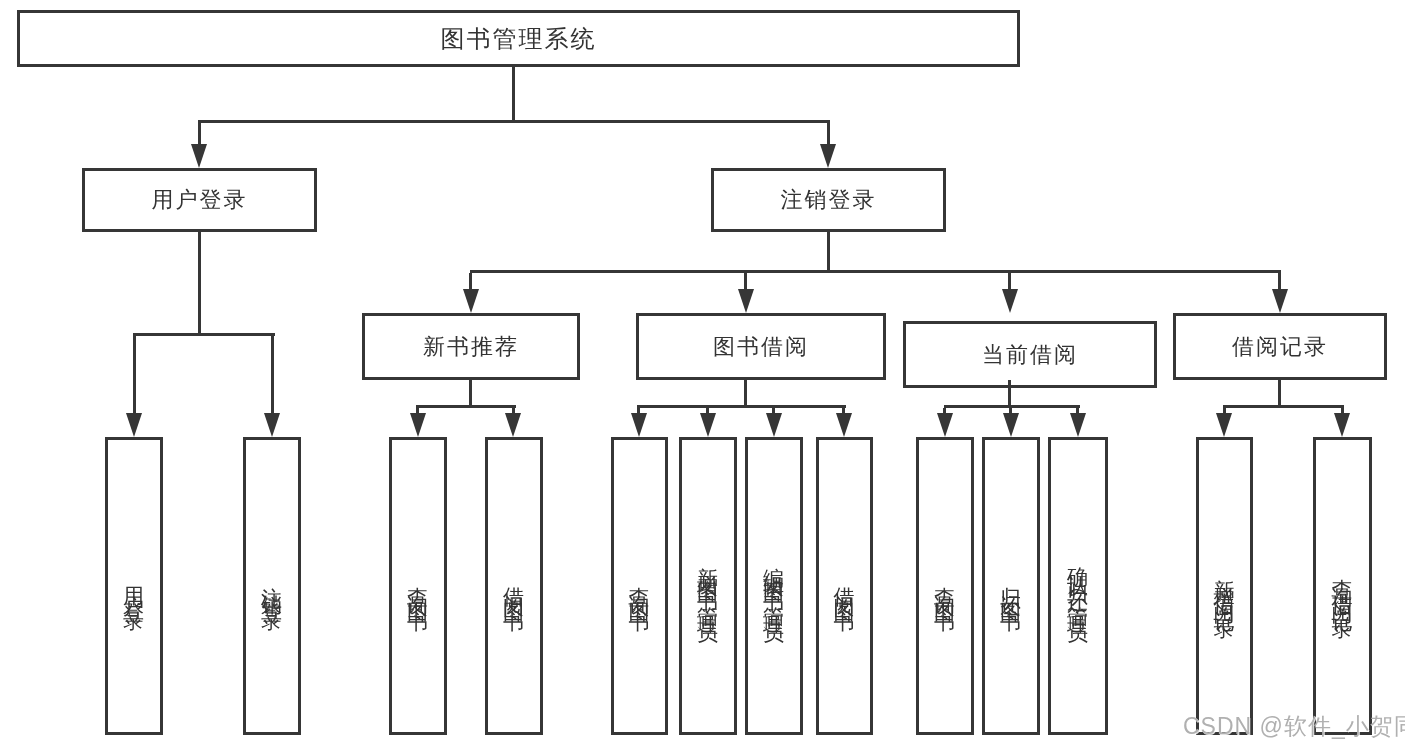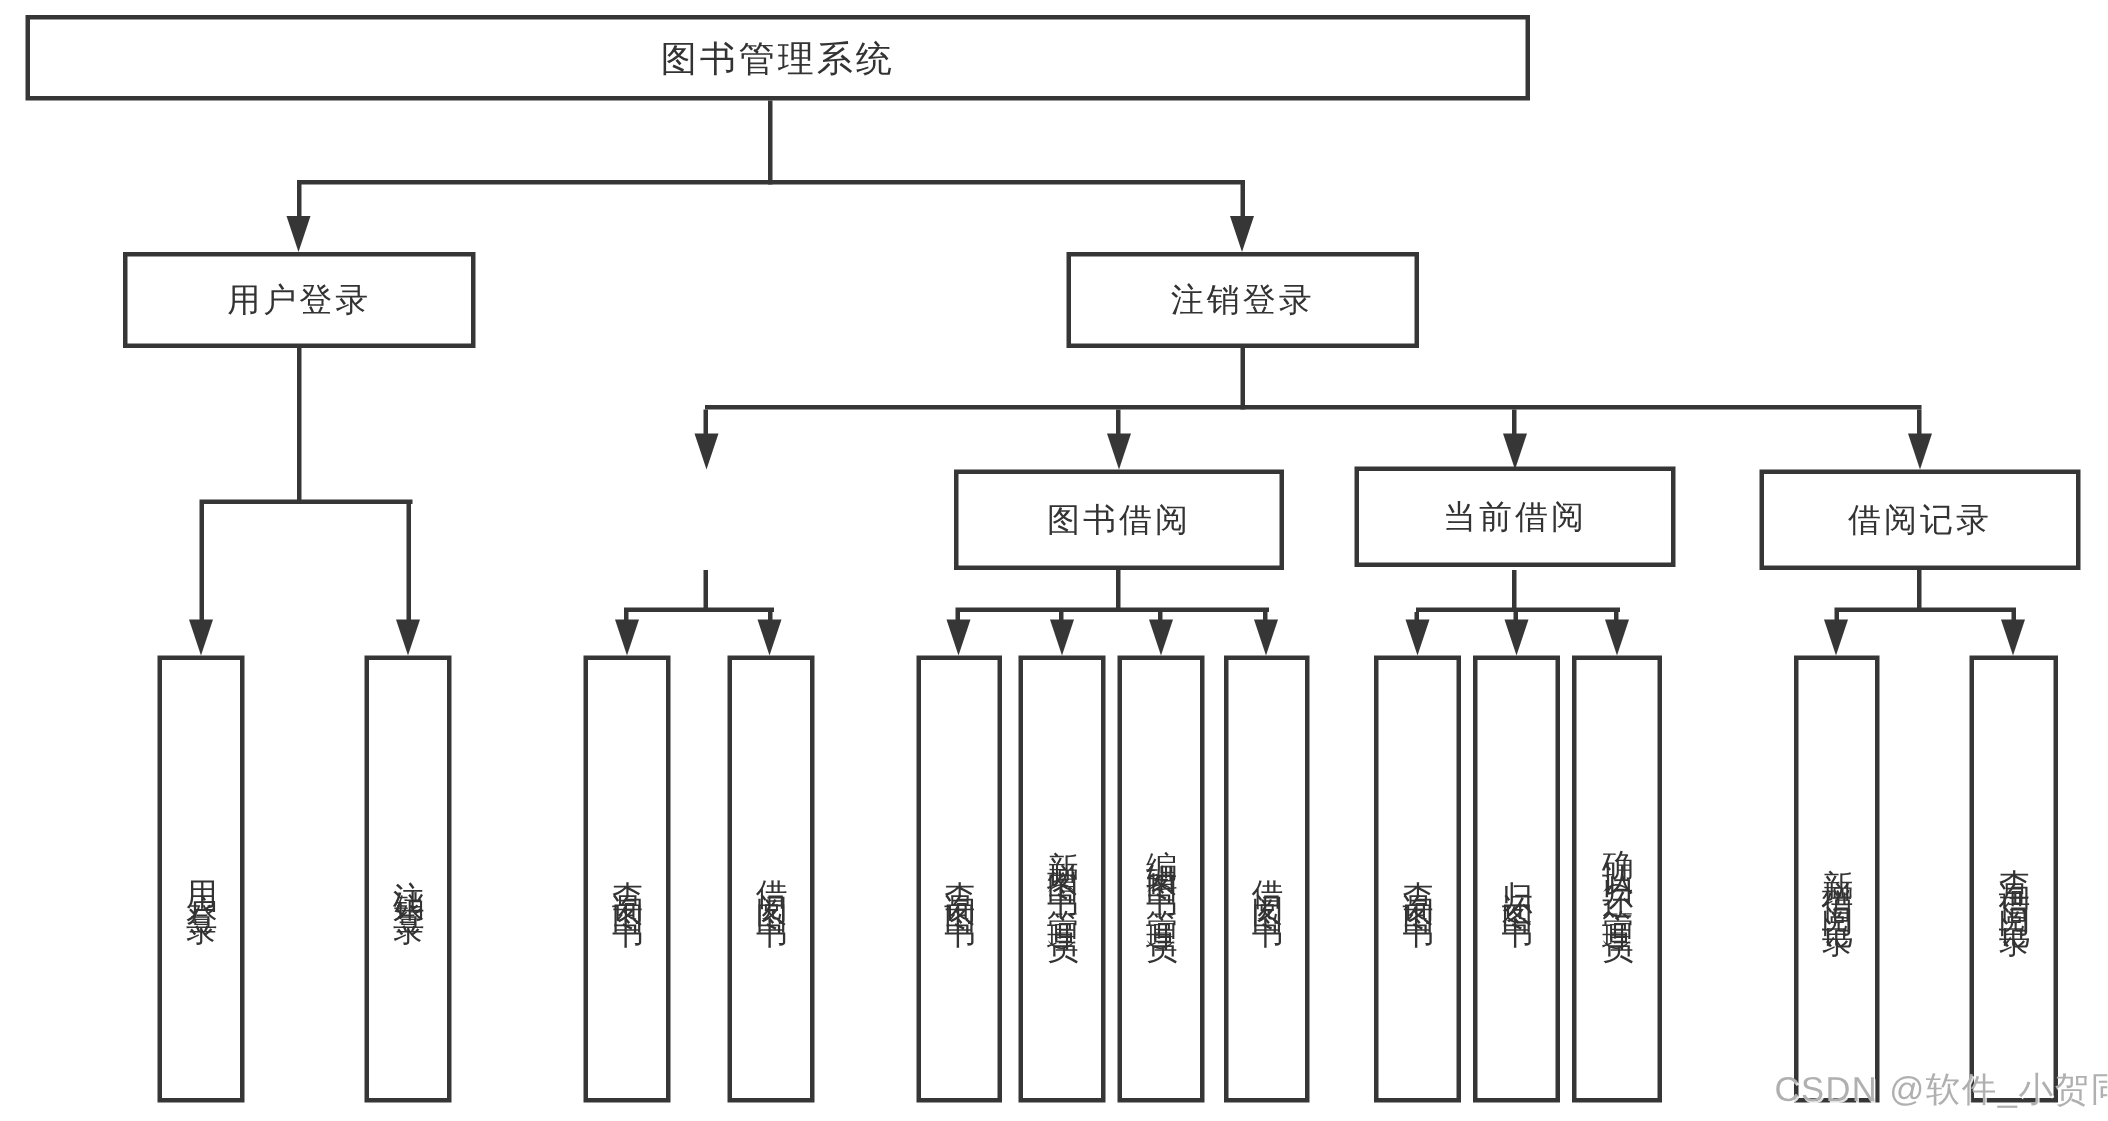--- a/index.html
+++ b/index.html
@@ -42,22 +42,23 @@
 </head>
 <body>
 
 <div id="canvas">
 
   <div class="box root" style="left:17px;top:10px;width:1003px;height:57px">图书管理系统</div>
 
   <div class="box" style="left:82px;top:168px;width:235px;height:64px">用户登录</div>
   <div class="box" style="left:711px;top:168px;width:235px;height:64px">注销登录</div>
 
-  <div class="box" style="left:636px;top:313px;width:220px;height:67px">图书借阅</div>
-  <div class="box" style="left:903px;top:311px;width:214px;height:67px">当前借阅</div>
+  <div class="box" style="left:362px;top:313px;width:218px;height:67px">新书推荐</div>
+  <div class="box" style="left:636px;top:313px;width:250px;height:67px">图书借阅</div>
+  <div class="box" style="left:903px;top:321px;width:254px;height:67px">当前借阅</div>
   <div class="box" style="left:1173px;top:313px;width:214px;height:67px">借阅记录</div>
 
   <div class="box leaf" style="left:105px;top:437px;width:58px;height:298px">用户登录</div>
   <div class="box leaf" style="left:243px;top:437px;width:58px;height:298px">注销登录</div>
 
   <div class="box leaf" style="left:389px;top:437px;width:58px;height:298px">查询图书</div>
   <div class="box leaf" style="left:485px;top:437px;width:58px;height:298px">借阅图书</div>
 
   <div class="box leaf" style="left:611px;top:437px;width:57px;height:298px">查询图书</div>
   <div class="box leaf" style="left:679px;top:437px;width:58px;height:298px">新增图书（管理员）</div>

